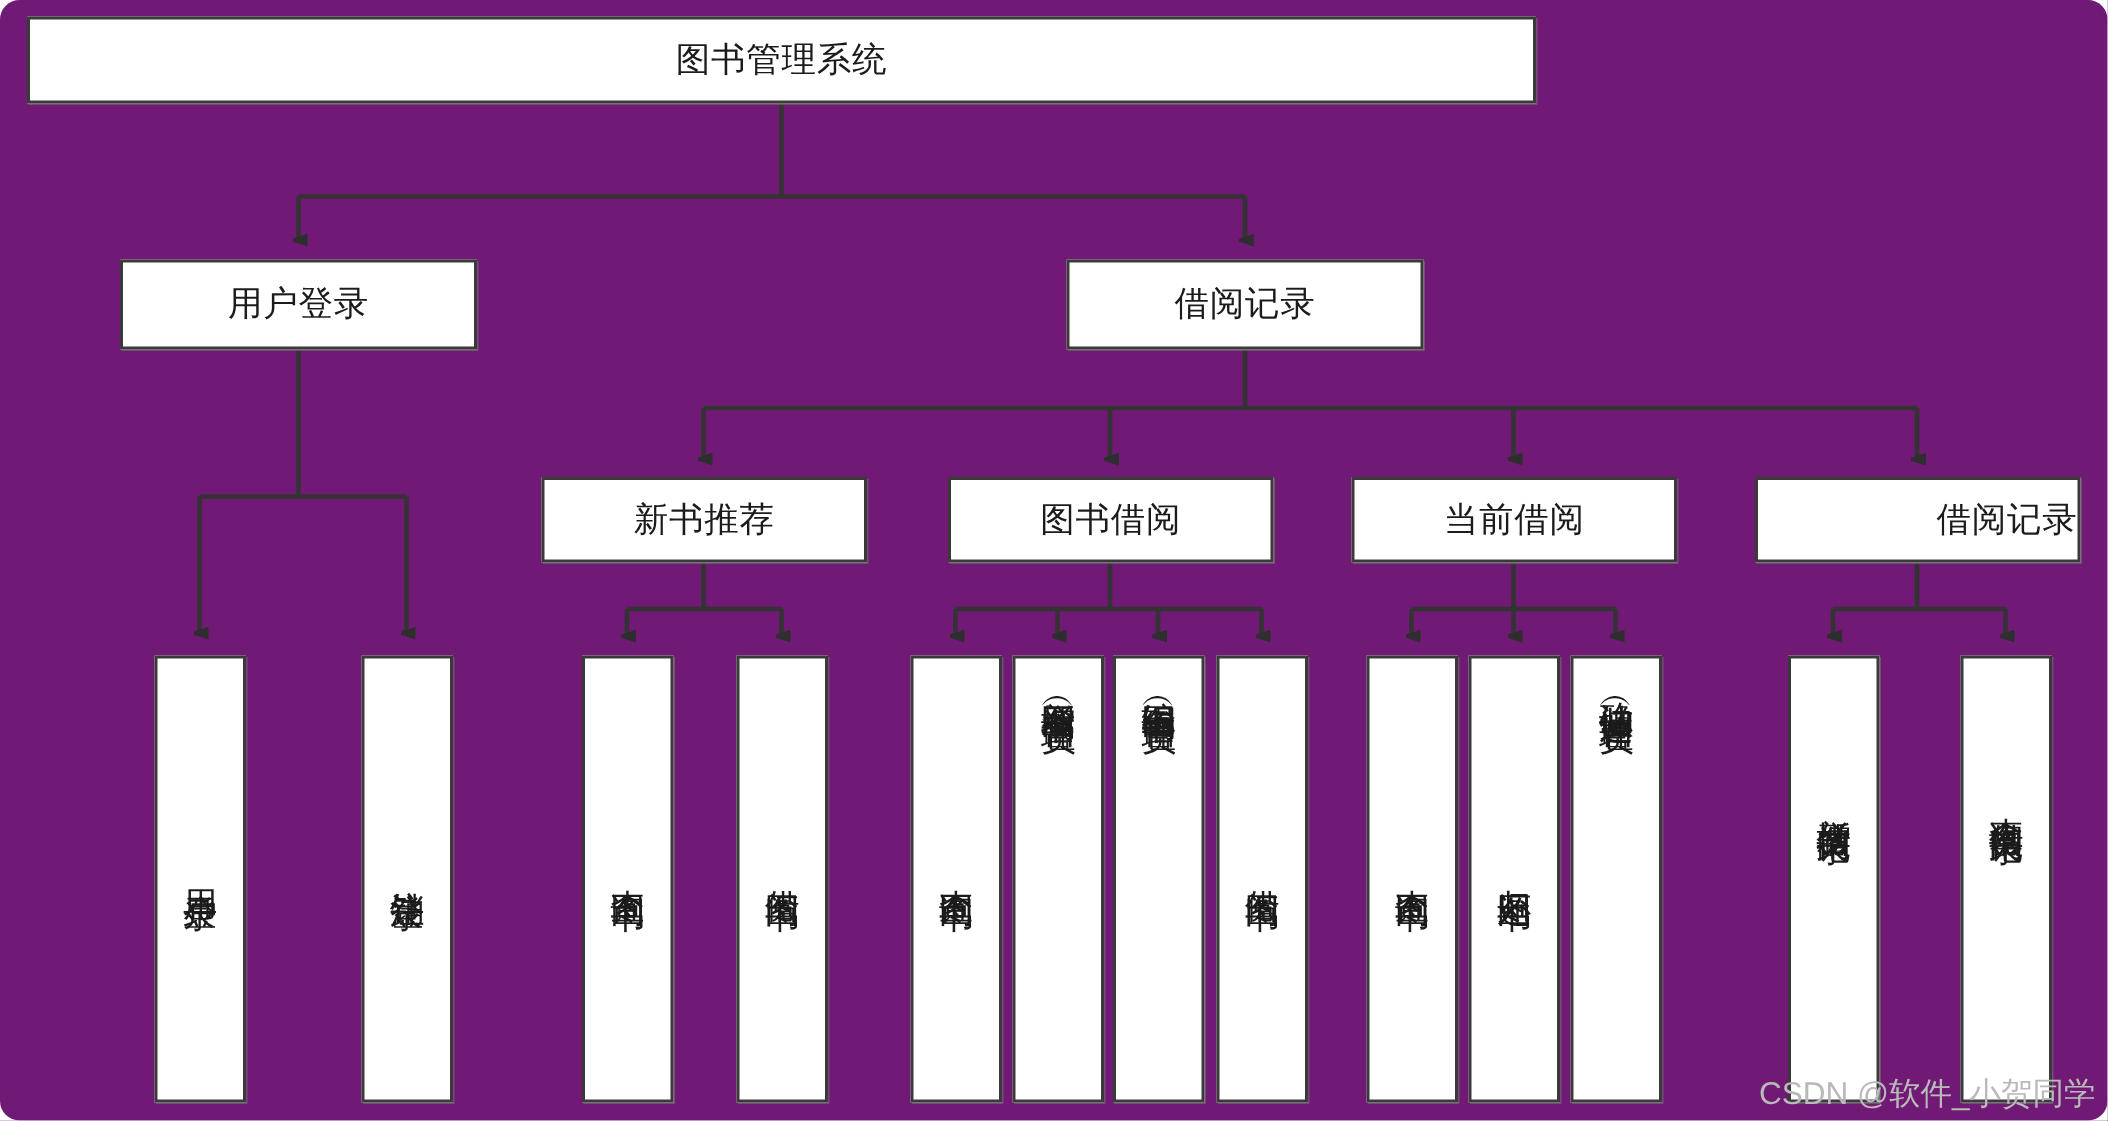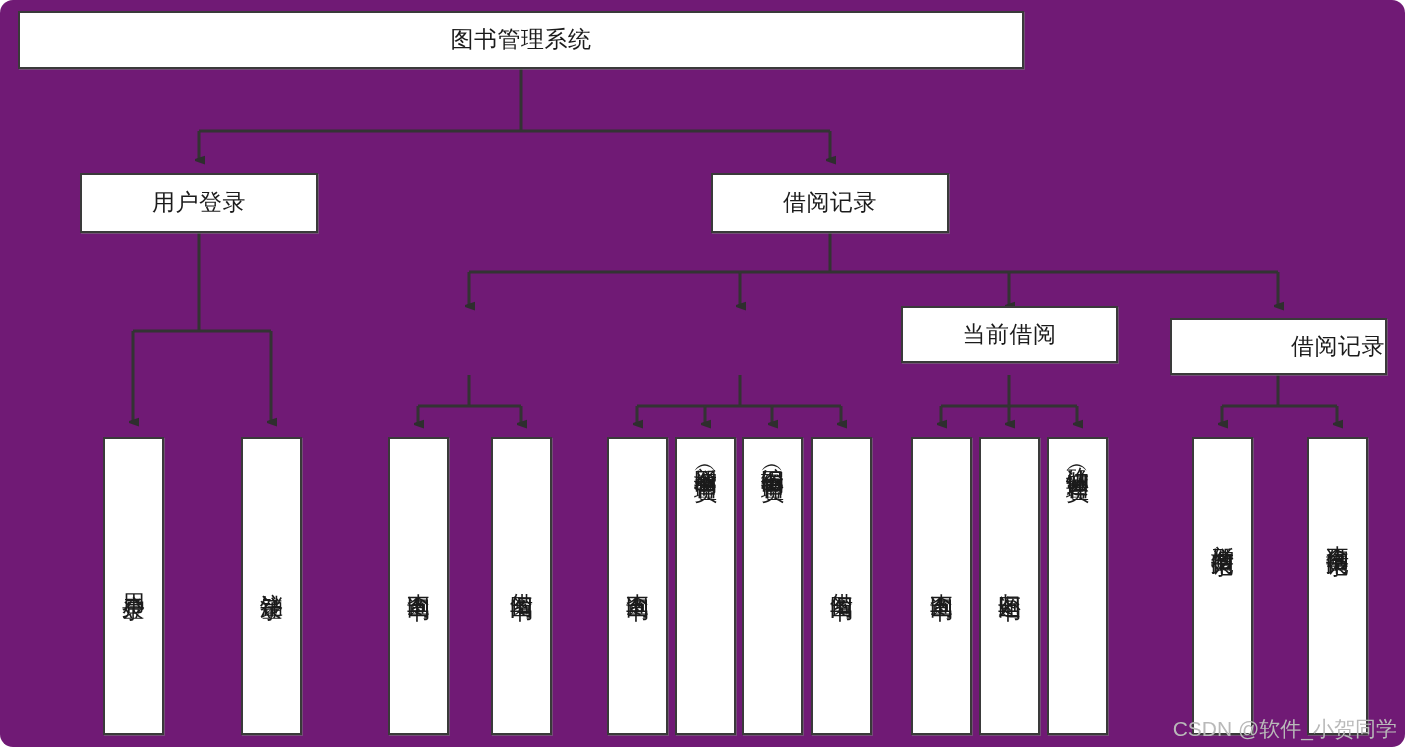--- a/index.html
+++ b/index.html
@@ -138,23 +138,29 @@
   </div>
 
   <div class="node horiz" style="left:80px; top:173px; width:238px; height:60px;">
     <span class="node-label">用户登录</span>
   </div>
 
   <div class="node horiz" style="left:711px; top:173px; width:238px; height:60px;">
     <span class="node-label">借阅记录</span>
   </div>
 
-
-
-  <div class="node horiz" style="left:901px; top:306px; width:217px; height:57px;">
+  <div class="node horiz" style="left:361px; top:318px; width:217px; height:57px;">
+    <span class="node-label">新书推荐</span>
+  </div>
+
+  <div class="node horiz" style="left:632px; top:318px; width:217px; height:57px;">
+    <span class="node-label">图书借阅</span>
+  </div>
+
+  <div class="node horiz" style="left:901px; top:318px; width:217px; height:57px;">
     <span class="node-label">当前借阅</span>
   </div>
 
   <div class="node horiz" style="left:1170px; top:318px; width:217px; height:57px;justify-content:flex-end;">
     <span class="node-label">借阅记录</span>
   </div>
 
   <div class="node vert mid3" style="left:103px; top:437px; width:61px; height:298px;">
     <span class="node-label">用户登录</span>
   </div>

